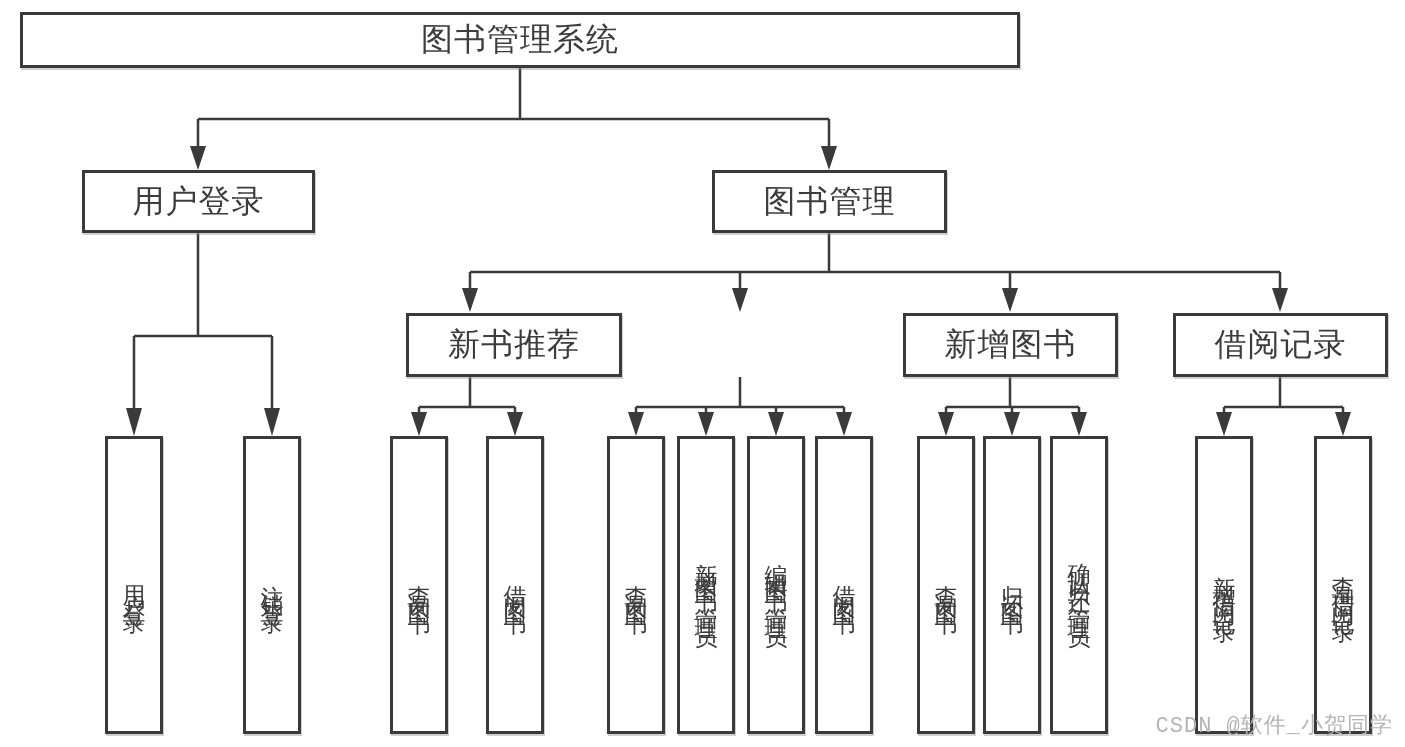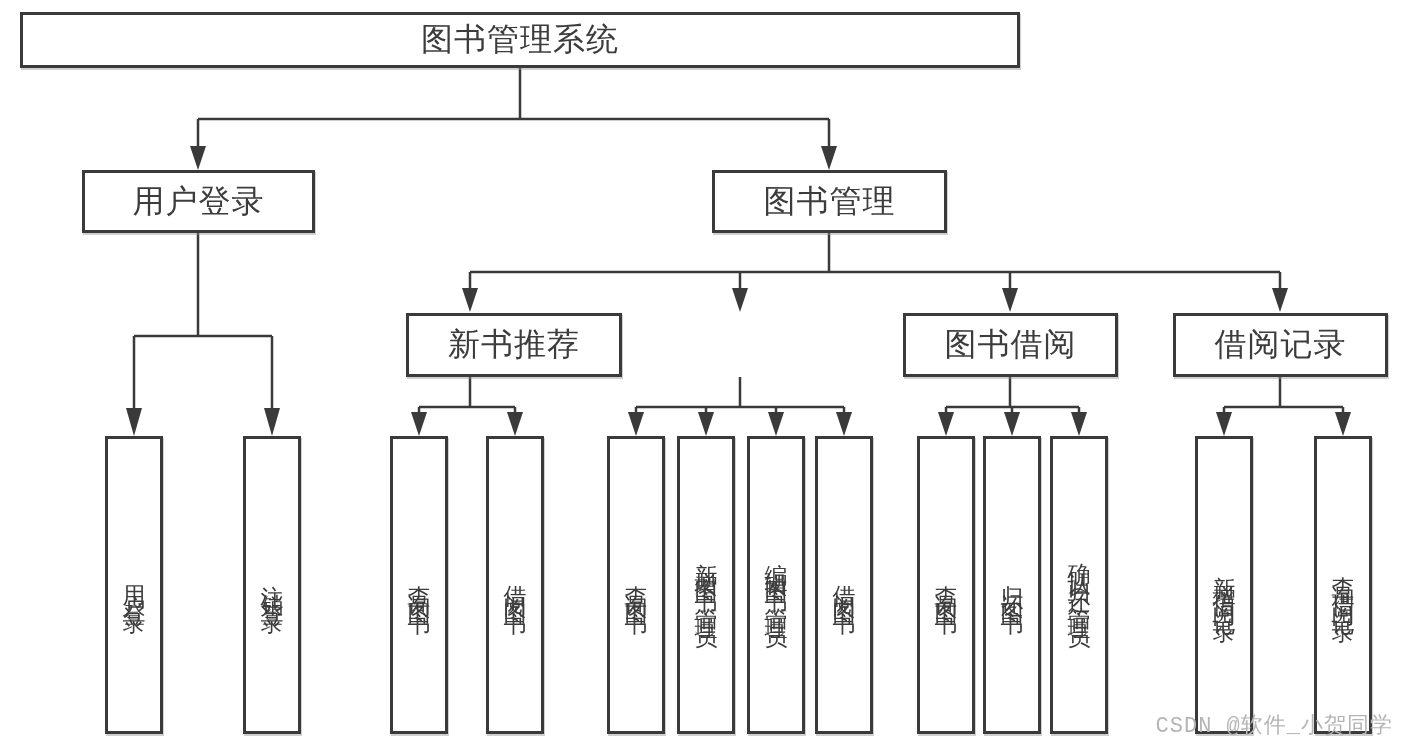--- a/index.html
+++ b/index.html
@@ -91,21 +91,21 @@
     <span class="label">用户登录</span>
   </div>
   <div class="node h" style="left:712px; top:170px; width:235px; height:63px;justify-content:center;">
     <span class="label">图书管理</span>
   </div>
 
   <div class="node h" style="left:362px; top:313px; width:216px; height:64px;margin-left:44px;">
     <span class="label">新书推荐</span>
   </div>
   <div class="node h" style="left:903px; top:313px; width:215px; height:64px;">
-    <span class="label">图书借阅</span>
+    <span class="label">新增图书</span>
   </div>
   <div class="node h" style="left:1173px; top:313px; width:215px; height:64px;">
     <span class="label">借阅记录</span>
   </div>
 
   <div class="node v" style="left:105px; top:436px; width:58px; height:298px;">
     <span class="label">用户登录</span>
   </div>
   <div class="node v" style="left:243px; top:436px; width:58px; height:298px;">
     <span class="label">注销登录</span>

